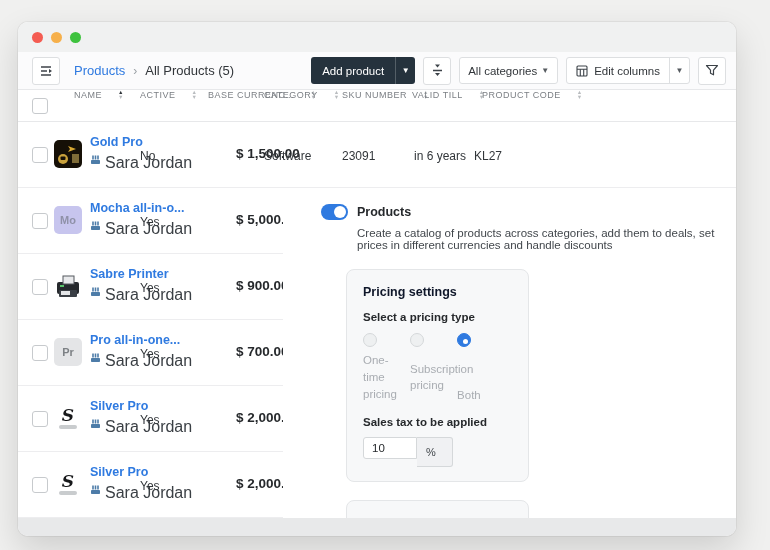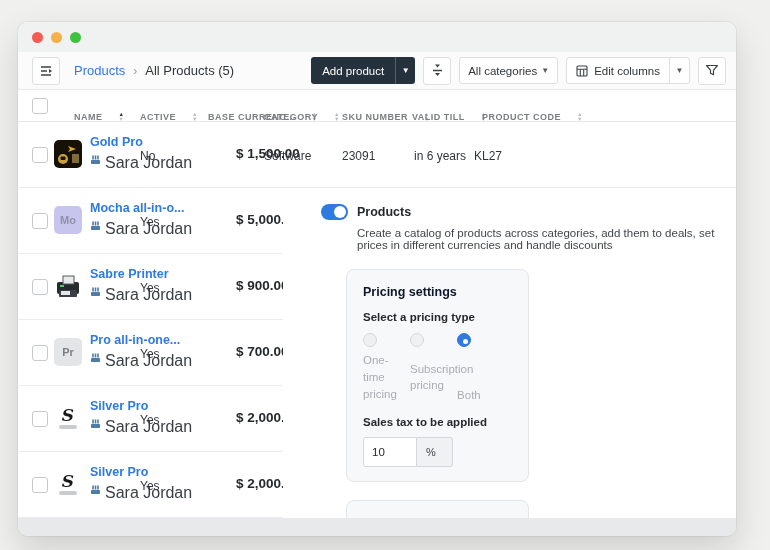--- a/index.html
+++ b/index.html
@@ -25,21 +25,21 @@
   .btn-navy .main{padding:0 11px;}
   .btn-navy .caret-seg{width:20px;display:flex;align-items:center;justify-content:center;border-left:1px solid rgba(255,255,255,.22);height:100%;}
   .btn-white{background:#fff;border:1px solid #dddfe1;color:#32363a;}
   .select-like{padding:0 8px;width:99px;justify-content:space-between;}
   .seg-main{padding:0 9px;display:flex;align-items:center;gap:6px;height:100%;}
   .seg-caret{width:20px;display:flex;align-items:center;justify-content:center;border-left:1px solid #dddfe1;height:100%;}
   .caret{font-size:8px;color:#565b60;line-height:1;}
   .btn-navy .caret{color:#fff;}
   
   .thead{position:relative;height:32px;border-bottom:1px solid #e7e8ea;background:#fff;}
-  .th{position:absolute;top:0;height:32px;display:flex;align-items:flex-end;gap:16px;font-size:9px;font-weight:700;color:#7b7f84;letter-spacing:.5px;white-space:nowrap;}
+  .th{position:absolute;top:0;height:32px;display:flex;align-items:flex-start;gap:16px;font-size:9px;font-weight:400;color:#7b7f84;letter-spacing:.5px;white-space:nowrap;}
   .sort{display:flex;flex-direction:column;line-height:0;}
   .sort span{font-size:5.5px;color:#b9bcbf;line-height:5px;}
   .sort.active span.up{color:#2e3338;}
   .cb{width:16px;height:16px;border:1px solid #c7cacd;border-radius:3px;background:#fff;}
   .hdr-cb{position:absolute;left:14px;top:8px;}
   
   .tbody{position:relative;}
   .trow{position:relative;height:66px;border-bottom:1px solid #ededef;background:#fff;}
   .trow .cb{position:absolute;left:14px;top:25px;}
   .thumb{position:absolute;left:36px;top:18px;width:28px;height:28px;border-radius:5px;overflow:hidden;display:flex;align-items:center;justify-content:center;}
@@ -68,21 +68,21 @@
   .field-label{font-size:11.5px;font-weight:700;color:#26292c;margin-top:12px;}
   .radio-row{display:flex;margin-top:10px;gap:6px;}
   .radio-opt{display:flex;flex-wrap:wrap;align-items:flex-start;gap:4px;font-size:11.5px;color:#a9adb2;width:56px;}
   .radio-opt.sel{width:auto;gap:40px;}
   .radio{width:14px;height:14px;border-radius:50%;border:1px solid #d5d8da;background:#eef0f1;flex:0 0 auto;position:relative;}
   .radio.sel{background:#2f7ae0;border-color:#2f7ae0;}
   .radio.sel::after{content:"";position:absolute;left:4.5px;top:4.5px;width:5px;height:5px;border-radius:50%;background:#fff;}
   .radio-text{max-width:38px;line-height:1.45;}
   .radio-opt.sel .radio-text{max-width:none;}
   .tax-control{display:flex;margin-top:9px;}
-  .tax-input{width:54px;height:30px;border:1px solid #d5d8da;border-radius:3px 0 0 3px;background:#fff;font-size:11.5px;color:#26292c;padding:0 8px;font-family:"Liberation Sans",sans-serif;}
+  .tax-input{width:54px;height:22px;border:1px solid #d5d8da;border-radius:3px 0 0 3px;background:#fff;font-size:11.5px;color:#26292c;padding:0 8px;font-family:"Liberation Sans",sans-serif;}
   .tax-suffix{width:36px;height:30px;border:1px solid #d5d8da;border-left:none;border-radius:0 3px 3px 0;display:flex;align-items:center;padding-left:9px;font-size:11px;color:#42474c;background:#f0f1f3;}
   .deals-card{padding:17px 14px 16px 14px;}
   .deals-head{display:flex;align-items:center;gap:9px;}
   .deals-cb{width:16px;height:16px;border-radius:3px;background:#a6cdf2;border:1px solid #8ebbe8;color:#fff;font-size:11px;line-height:14px;text-align:center;flex:0 0 auto;}
   .deals-title{font-size:12.5px;font-weight:700;color:#26292c;}
   .footer{position:absolute;left:0;right:0;bottom:0;height:18px;background:#e8e9ea;}
   svg{display:block;}
 </style>
 </head>
 <body>

